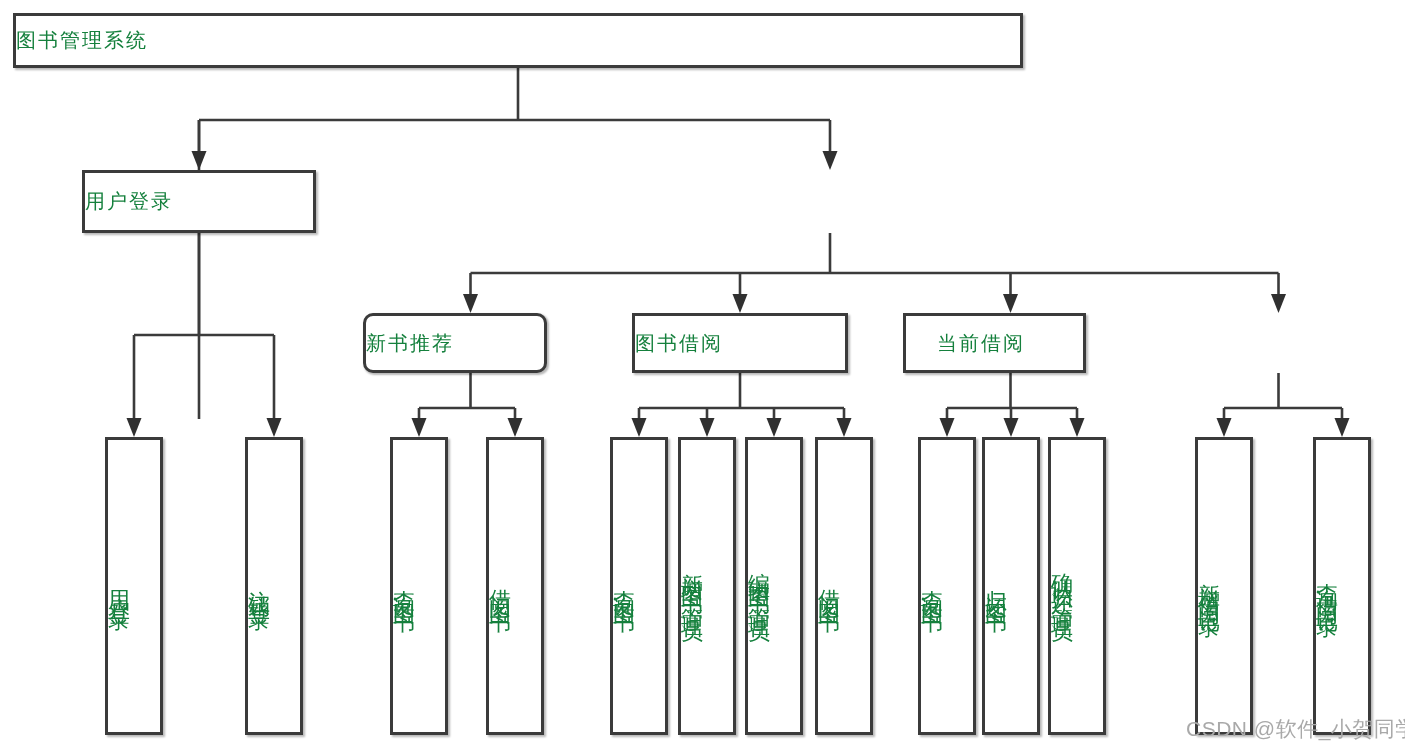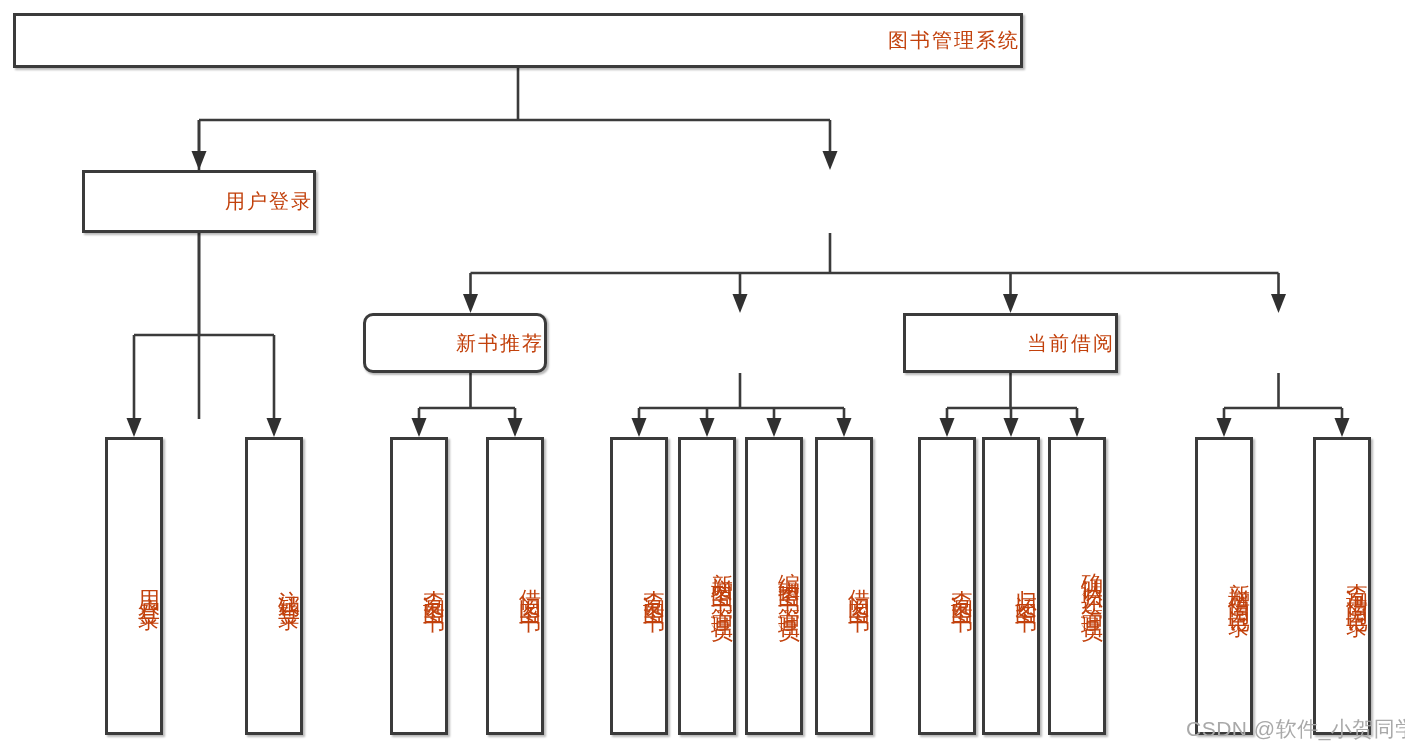--- a/index.html
+++ b/index.html
@@ -9,22 +9,22 @@
     background:#ffffff;
     font-family:"Liberation Sans","DejaVu Sans",sans-serif;
     overflow:hidden;
   }
   #wires{position:absolute;left:0;top:0;width:1405px;height:747px;}
   .node{
     position:absolute;
     background:#ffffff;
     border:3px solid #3b3b3b;
     box-shadow:1.5px 1.5px 2px rgba(0,0,0,0.28);
-    display:flex;align-items:center;justify-content:flex-end;
-    color:#c2410c;
+    display:flex;align-items:center;justify-content:flex-start;
+    color:#15803d;
     box-sizing:border-box;
     z-index:2;
   }
   .hlabel{
     font-size:20px;
     letter-spacing:2px;
     white-space:nowrap;
   }
   .leaf{top:437px;width:58px;height:298px;}
   .vlabel{
@@ -119,21 +119,24 @@
     <span class="hlabel">图书管理系统</span>
   </div>
 
   <div class="node" style="left:82px;top:170px;width:234px;height:63px;">
     <span class="hlabel">用户登录</span>
   </div>
 
   <div class="node" style="left:363px;top:313px;width:184px;height:60px;border-radius:10px;">
     <span class="hlabel">新书推荐</span>
   </div>
-  <div class="node" style="left:903px;top:313px;width:215px;height:60px;">
+  <div class="node" style="left:632px;top:313px;width:216px;height:60px;">
+    <span class="hlabel">图书借阅</span>
+  </div>
+  <div class="node" style="left:903px;top:313px;width:183px;height:60px;padding-left:31px;">
     <span class="hlabel">当前借阅</span>
   </div>
 
   <div class="node leaf" style="left:105px;">
     <span class="vlabel">用户登录</span>
   </div>
   <div class="node leaf" style="left:245px;">
     <span class="vlabel">注销登录</span>
   </div>
 

